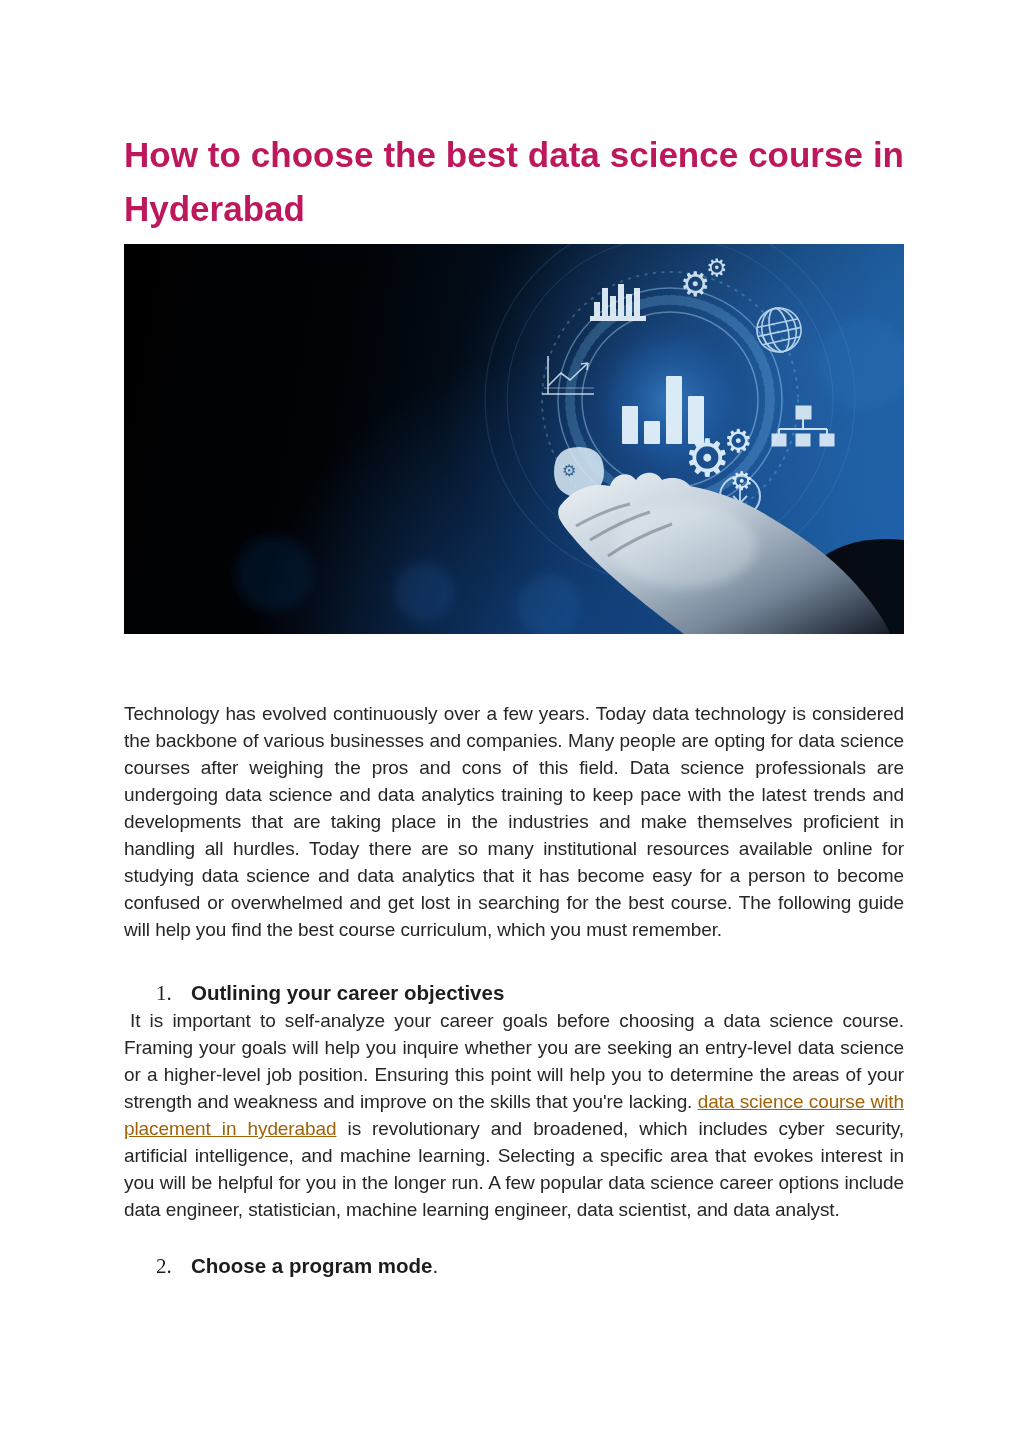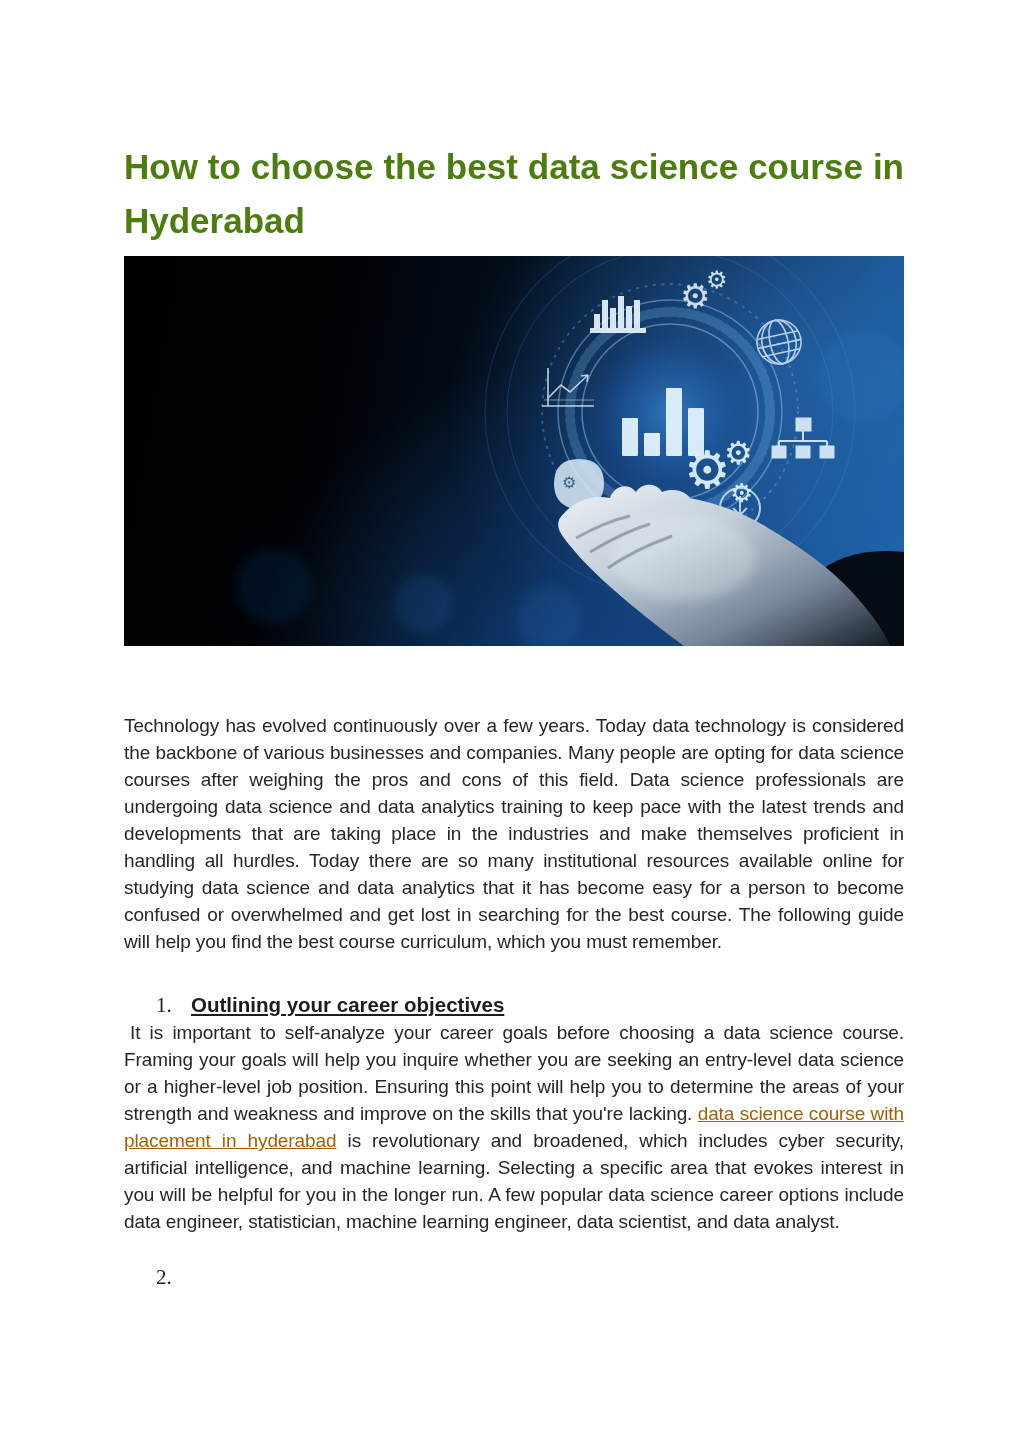--- a/index.html
+++ b/index.html
@@ -8,25 +8,25 @@
     background: #ffffff;
     font-family: "Liberation Sans", sans-serif;
     overflow: hidden;
   }
   .page {
     box-sizing: border-box;
     width: 1024px; height: 1446px;
     padding: 128px 120px 0 124px;
   }
   .title {
-    margin: 12px 0 8px 0;
+    margin: 0 0 8px 0;
     font-size: 35px;
     font-weight: bold;
     line-height: 54px;
-    color: #4d7c0f;
+    color: #be185d;
     text-align: justify;
     letter-spacing: 0px;
   }
   .hero {
     position: relative;
     width: 780px; height: 390px;
     overflow: hidden;
     background:
       radial-gradient(circle at 88% 28%, rgba(45,110,185,0.50), rgba(0,0,0,0) 42%),
       radial-gradient(circle at 70% 42%, rgba(28,85,160,0.45), rgba(0,0,0,0) 38%),
@@ -59,21 +59,21 @@
   }
   .list-item.second { margin-top: 29px; }
   .list-num {
     font-family: "Liberation Serif", serif;
     font-size: 21px;
     color: #1d1d1d;
     margin-left: 32px;
     width: 35px;
     flex: 0 0 auto;
   }
-  .list-heading { font-weight: bold; text-decoration: underline; }
+  .list-heading { font-weight: bold; }
   .list-trailing { font-weight: normal; }
 </style>
 </head>
 <body>
 
 <div class="page">
 
   <h1 class="title">How to choose the best data science course in Hyderabad</h1>
 
   <div class="hero">
@@ -207,15 +207,16 @@
 
   <div class="list-item">
     <span class="list-num">1.</span>
     <span><span class="list-heading">Outlining your career objectives</span><span class="list-trailing"></span></span>
   </div>
 
   <p class="body-text para2"><span>It is important to self-analyze your career goals before choosing a data science course. Framing your goals will help you inquire whether you are seeking an entry-level data science or a higher-level job position. Ensuring this point will help you to determine the areas of your strength and weakness and improve on the skills that you're lacking. </span><a class="doc-link">data science course with placement in hyderabad</a><span> is revolutionary and broadened, which includes cyber security, artificial intelligence, and machine learning. Selecting a specific area that evokes interest in you will be helpful for you in the longer run. A few popular data science career options include data engineer, statistician, machine learning engineer, data scientist, and data analyst.</span></p>
 
   <div class="list-item second">
     <span class="list-num">2.</span>
+    <span><span class="list-heading">Choose a program mode</span><span class="list-trailing">.</span></span>
   </div>
 
 </div>
 
 </body></html>

